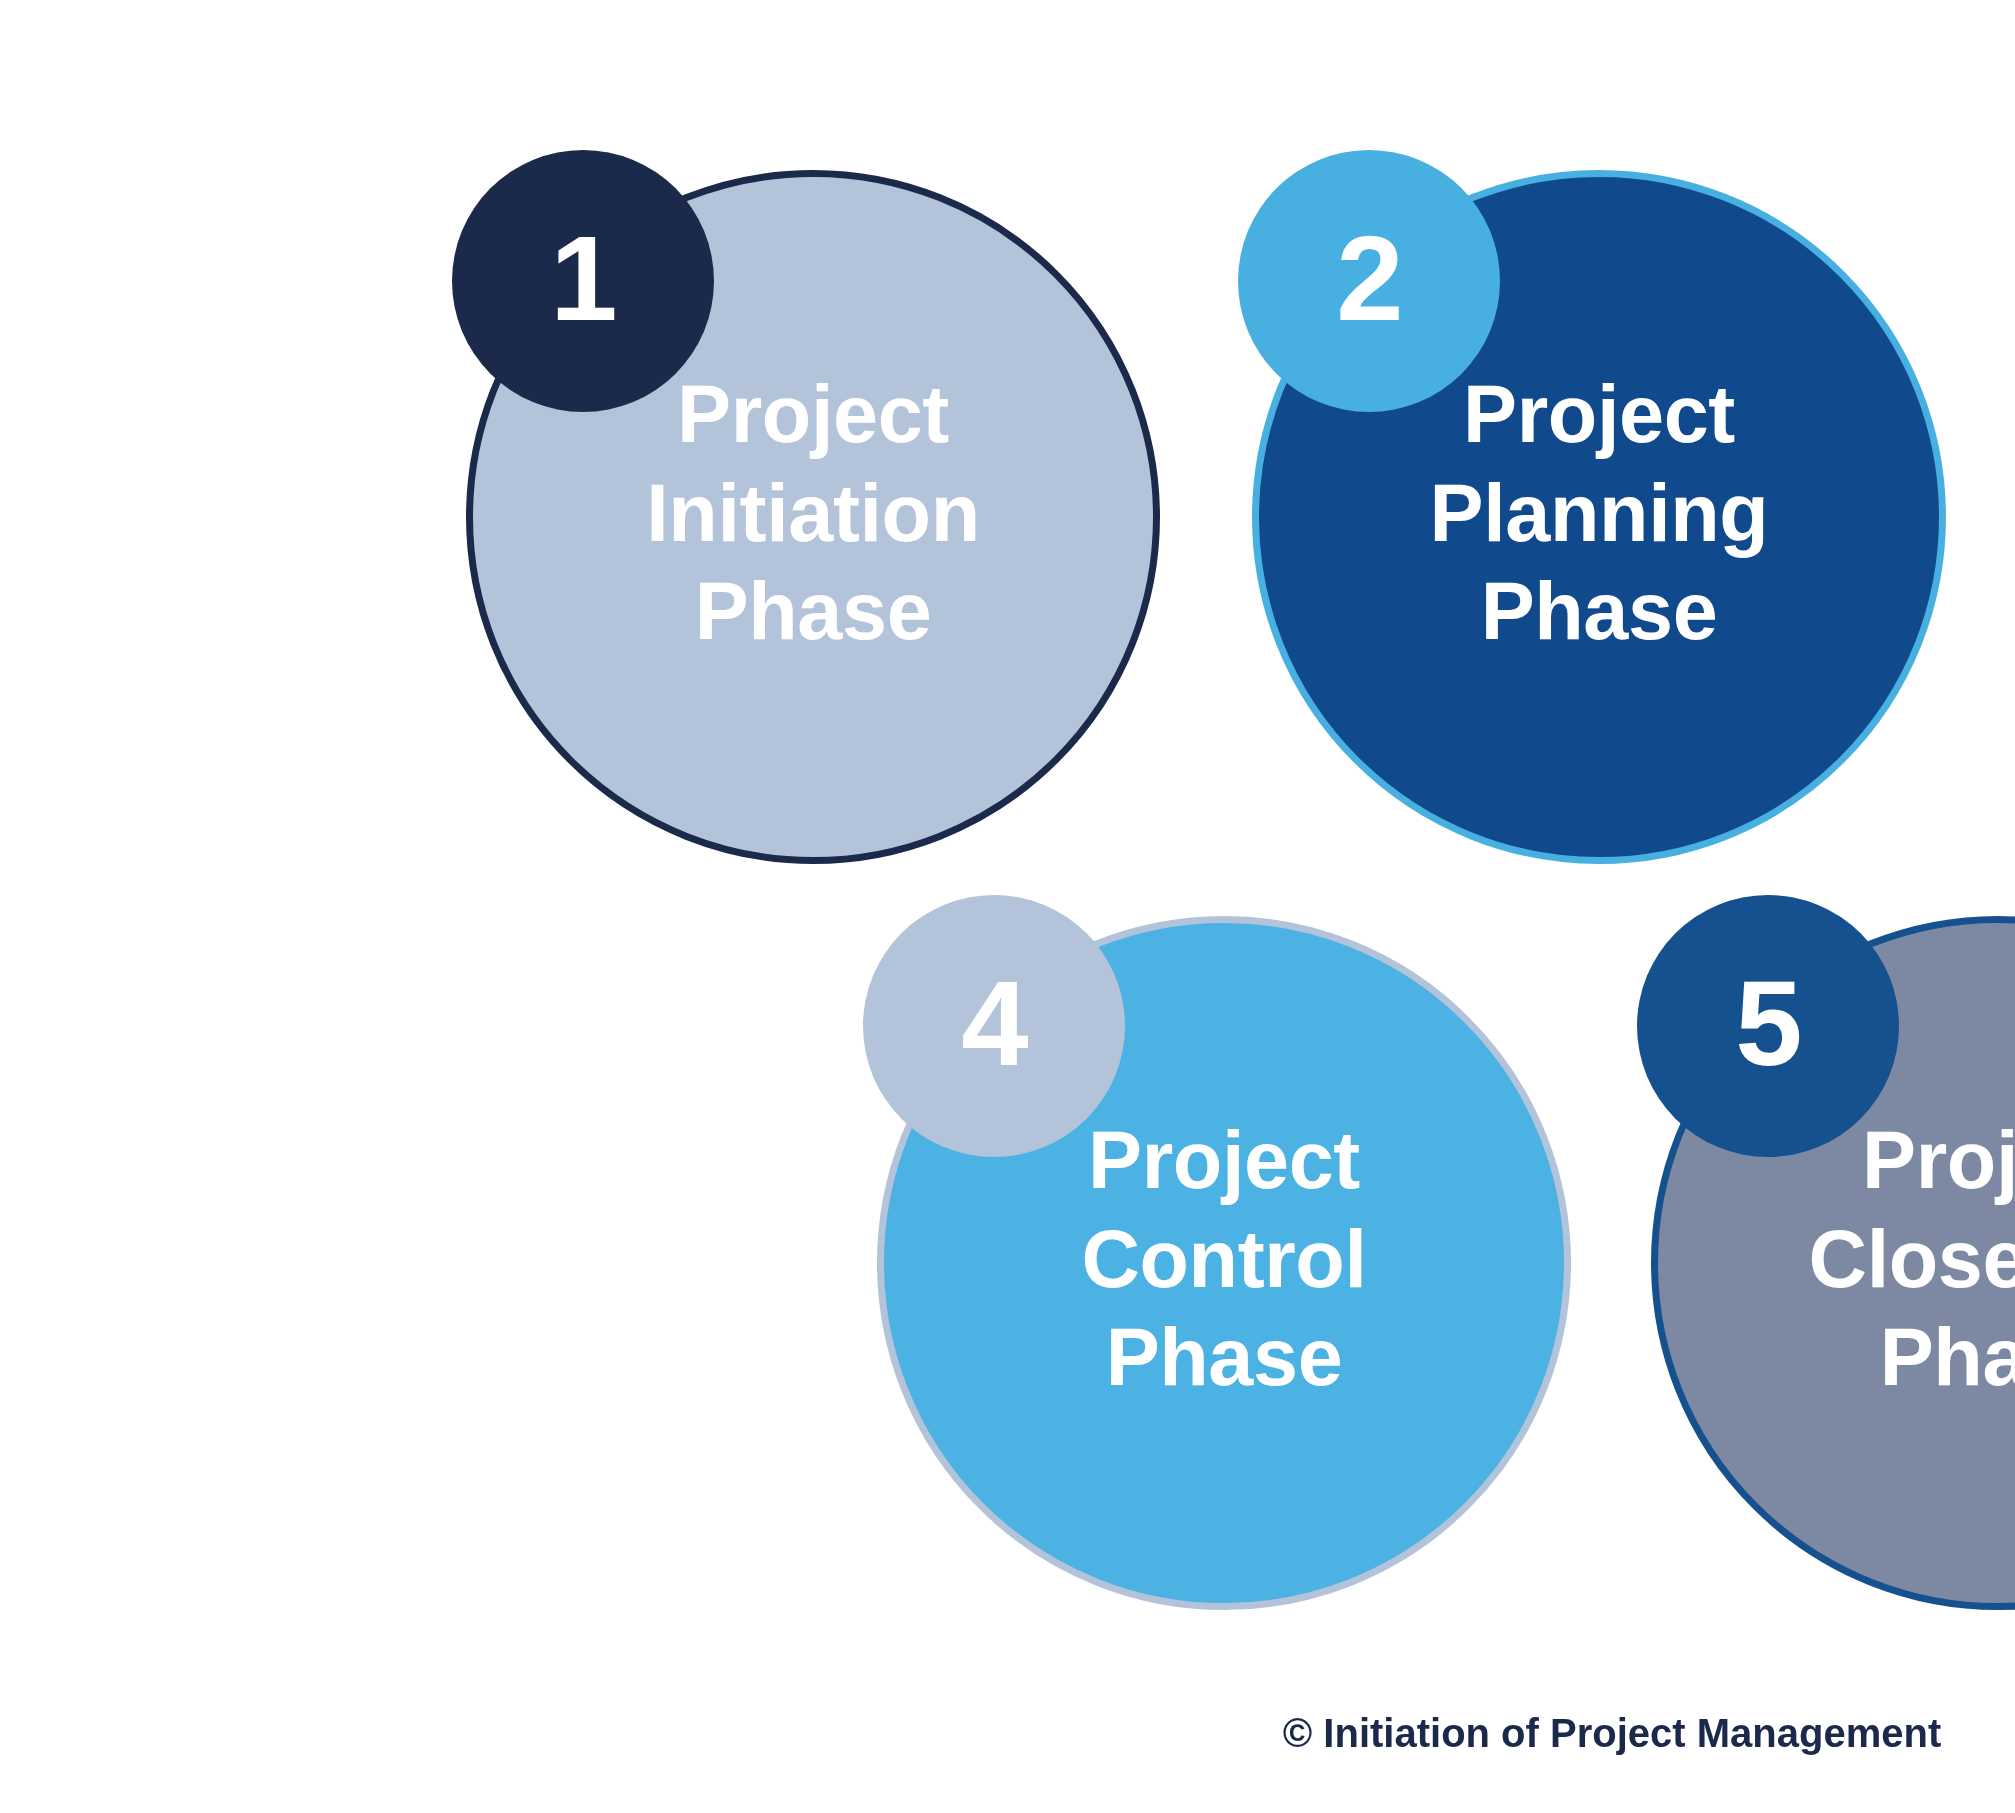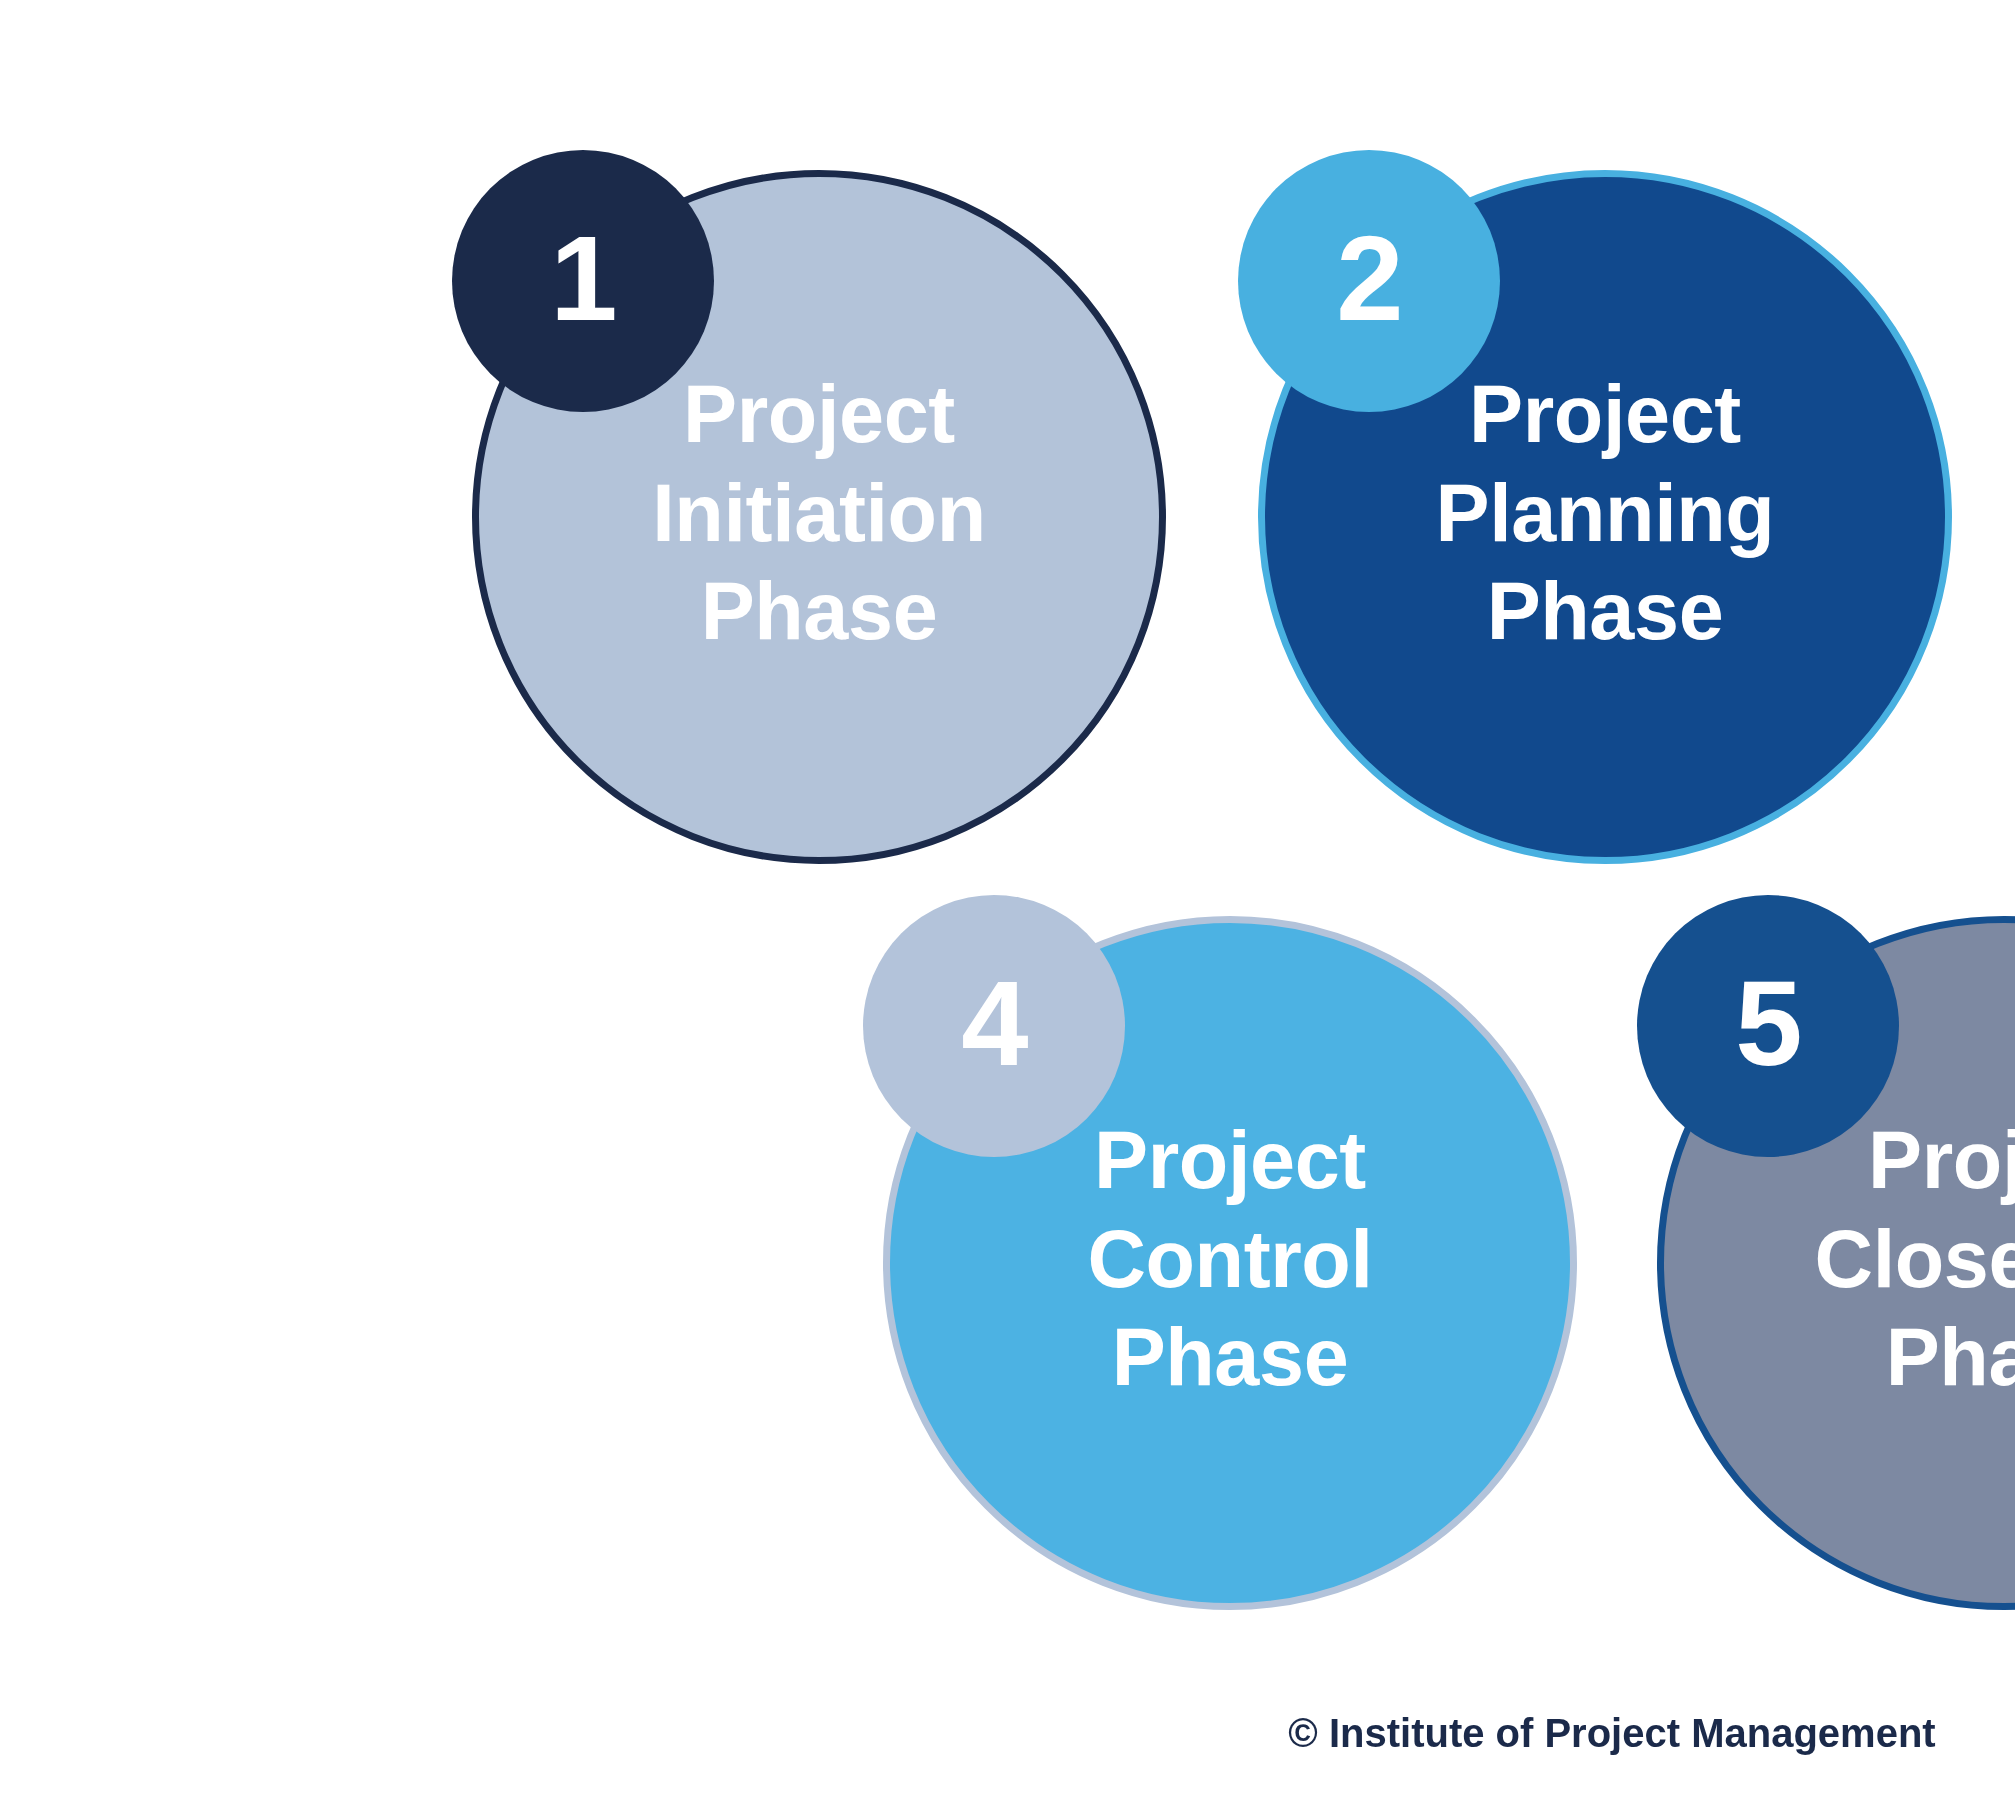--- a/index.html
+++ b/index.html
@@ -22,21 +22,21 @@
     background: #ffffff;
   }
 
   
   .phase {
     position: absolute;
   }
 
   .phase-circle {
     position: absolute;
-    left: 6px;
+    left: 0;
     top: 0;
     width: 100%;
     height: 100%;
     border-radius: 50%;
     box-sizing: border-box;
     display: flex;
     align-items: center;
     justify-content: center;
   }
 
@@ -128,17 +128,17 @@
 Close Out
 Phase</div>
         </div>
       </div>
       <div class="phase-badge" style="left: 1637px; top: 895px; width: 262px; height: 262px; background: rgb(21, 80, 143);">
         <span class="phase-badge-number" style="color: rgb(255, 255, 255);">5</span>
       </div>
     </div>
 
   <div id="footer">
-    <span id="footer-text" style="color: rgb(27, 42, 74);">© Institute of Project Management</span>
+    <span id="footer-text" style="color: rgb(27, 42, 74);">© Initiation of Project Management</span>
   </div>
 
 </div>
 
 
 </body></html>

